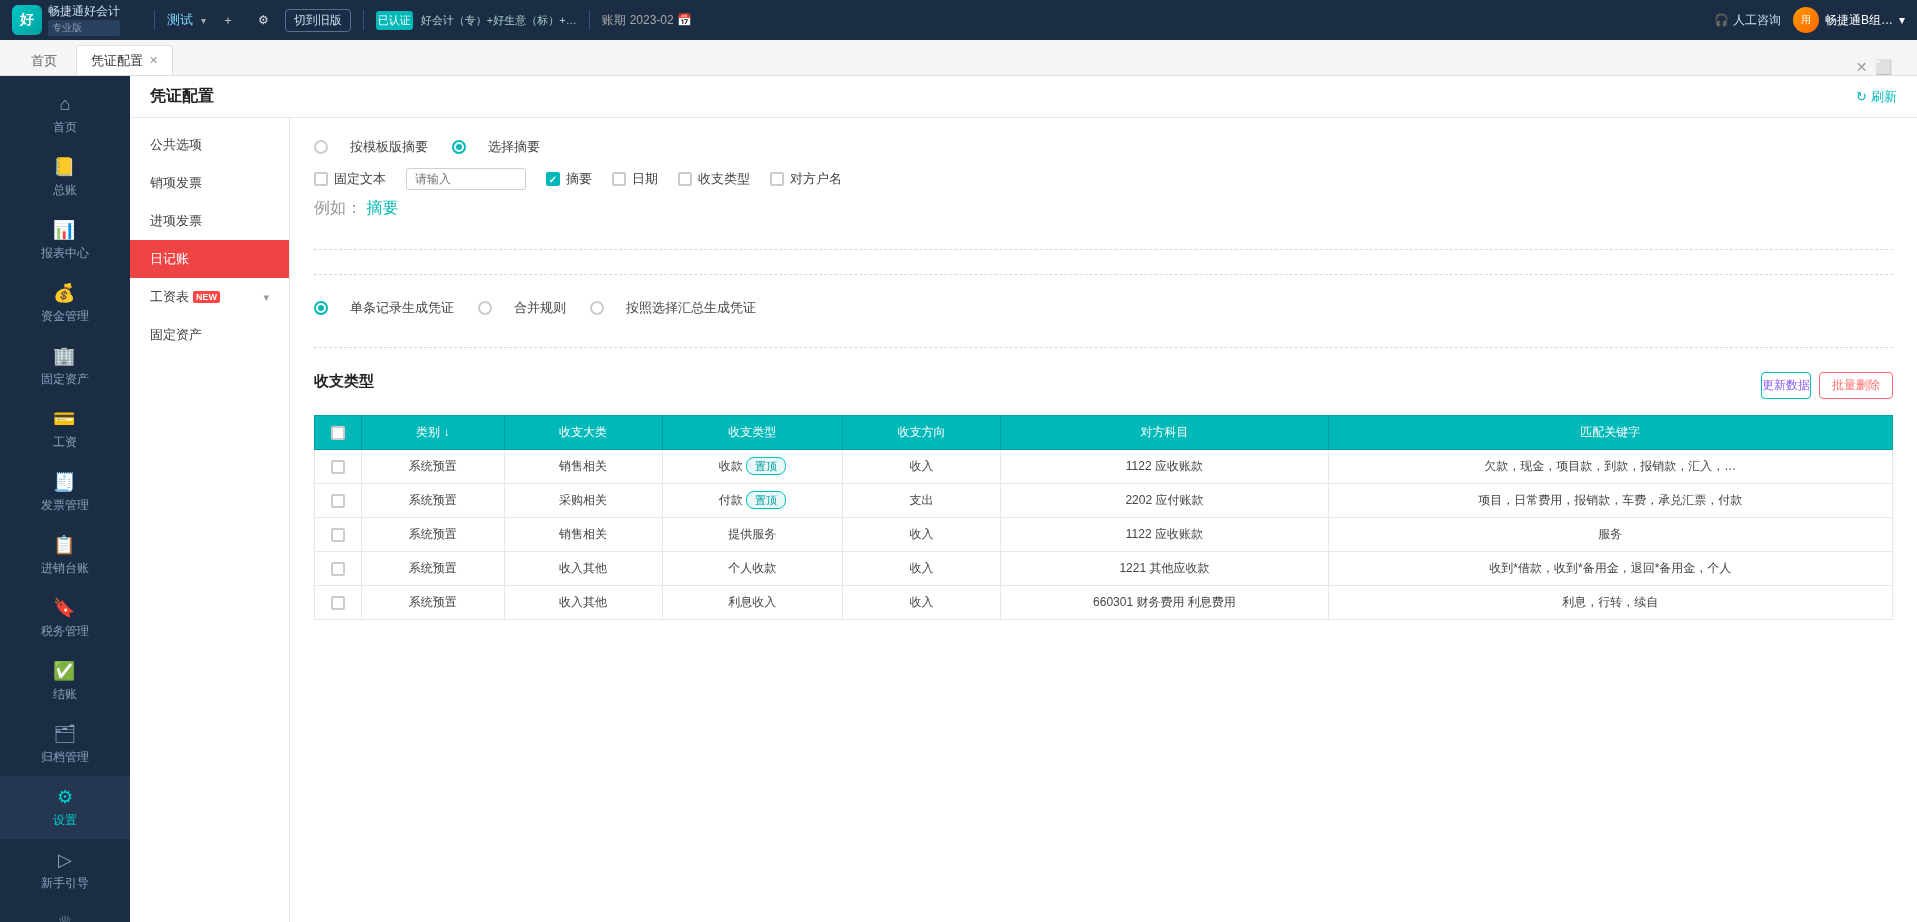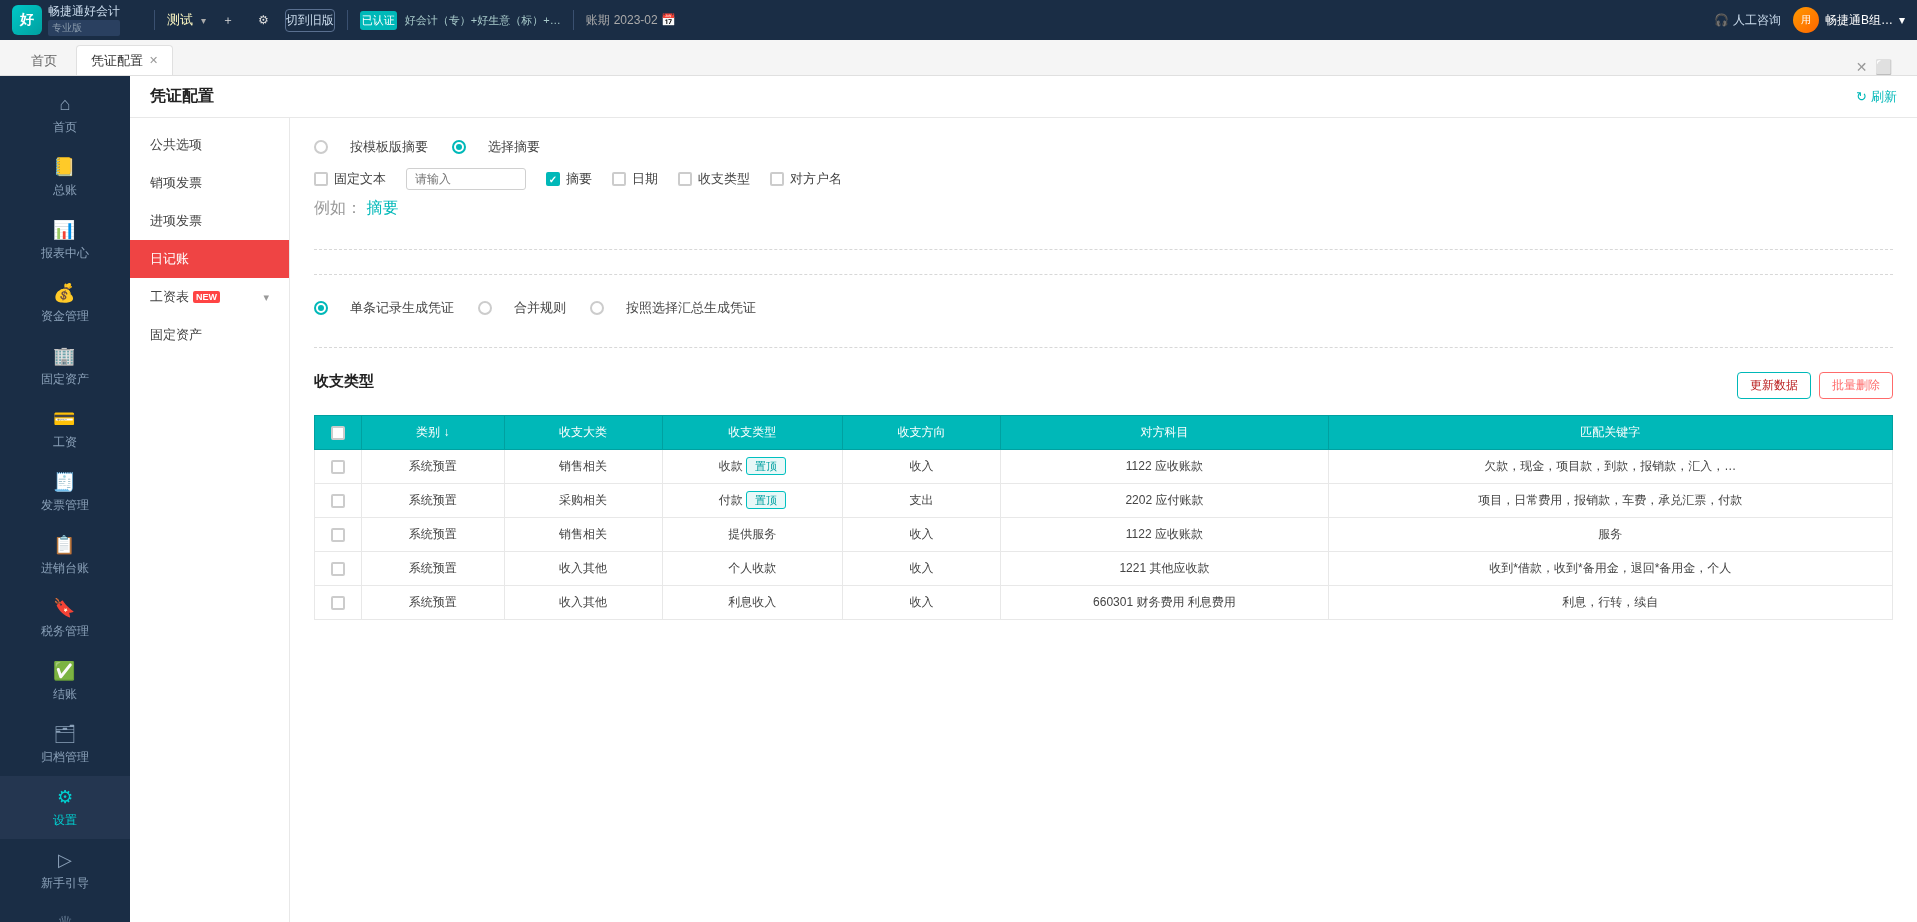--- a/index.html
+++ b/index.html
@@ -28,33 +28,33 @@
       background: linear-gradient(135deg, #00c8c8, #00a0a0);
       border-radius: 6px;
       display: flex; align-items: center; justify-content: center;
       font-size: 14px; font-weight: bold; color: #fff;
     }
     .logo-text { font-size: 12px; line-height: 1.3; color: #cde; }
     .logo-sub { font-size: 10px; color: #89a; background: #2a4060; padding: 1px 4px; border-radius: 2px; }
 
     .header-divider { width: 1px; height: 20px; background: #3a5070; margin: 0 4px; }
 
-    .header-company { color: #fef9c3; font-size: 13px; cursor: pointer; }
+    .header-company { color: #7dd3fc; font-size: 13px; cursor: pointer; }
     .header-arrow { color: #aaa; font-size: 10px; cursor: pointer; }
     .header-btn {
       display: flex; align-items: center; gap: 4px;
       padding: 3px 8px; border-radius: 4px;
       cursor: pointer; color: #ddd; font-size: 12px;
       background: transparent; border: none;
     }
     .switch-btn {
       background: transparent;
       border: 1px solid #5a7090;
       color: #cde;
-      padding: 2px 0;
+      padding: 2px 8px;
       border-radius: 4px;
       font-size: 12px;
       cursor: pointer;
     }
     .badge-certified { background: #00b8b8; color: #fff; padding: 2px 2px; border-radius: 3px; font-size: 11px; }
     .badge-text { color: #aacccc; font-size: 11px; }
     .period-badge { color: #aaa; font-size: 12px; display: flex; align-items: center; gap: 4px; }
     .header-right { margin-left: auto; display: flex; align-items: center; gap: 12px; }
     .service-btn { display: flex; align-items: center; gap: 4px; color: #cde; font-size: 12px; cursor: pointer; }
     .user-badge { display: flex; align-items: center; gap: 6px; color: #fff; font-size: 12px; cursor: pointer; }
@@ -207,30 +207,30 @@
 
     .example-text { color: #00b8b8; font-size: 16px; margin-top: 8px; }
     .example-label { color: #999; }
 
     
     .table-section { margin-top: 10px; }
     .table-header-row {
       display: flex; align-items: center; justify-content: flex-end;
       margin-bottom: 8px; gap: 8px;
     }
-    .btn-update { background: #fff; border: 1px solid #00b8b8; color: #b91c1c; padding: 4px 12px; border-radius: 4px; font-size: 12px; cursor: pointer; }
+    .btn-update { background: #fff; border: 1px solid #00b8b8; color: #8b5cf6; padding: 4px 0; border-radius: 4px; font-size: 12px; cursor: pointer; }
     .btn-delete { background: #fff; border: 1px solid #ff6b6b; color: #ff6b6b; padding: 4px 12px; border-radius: 4px; font-size: 12px; cursor: pointer; }
 
     table { width: 100%; border-collapse: collapse; font-size: 12px; }
     table thead tr { background: #00b8b8; color: #fff; }
     table thead th { padding: 8px 16px; text-align: center; font-weight: normal; border: 1px solid #00a0a0; }
     table tbody tr { background: #fff; }
     table tbody td { padding: 8px 12px; text-align: center; border: 1px solid #e8e8e8; color: #444; }
 
-    .tag-override { background: #e8f8f8; border: 1px solid #00c0c0; color: #00a0a0; padding: 2px 8px; border-radius: 3px; font-size: 11px; cursor: pointer; }
+    .tag-override { background: #e8f8f8; border: 1px solid #00c0c0; color: #00a0a0; padding: 2px 8px; border-radius: 8px; font-size: 11px; cursor: pointer; }
     .checkbox-cell { display: flex; align-items: center; justify-content: center; }
 
     
     .main-panel::-webkit-scrollbar { width: 6px; }
     .main-panel::-webkit-scrollbar-thumb { background: #ccc; border-radius: 3px; }
   </style>
 </head>
 <body>
 
 <div class="top-header">

